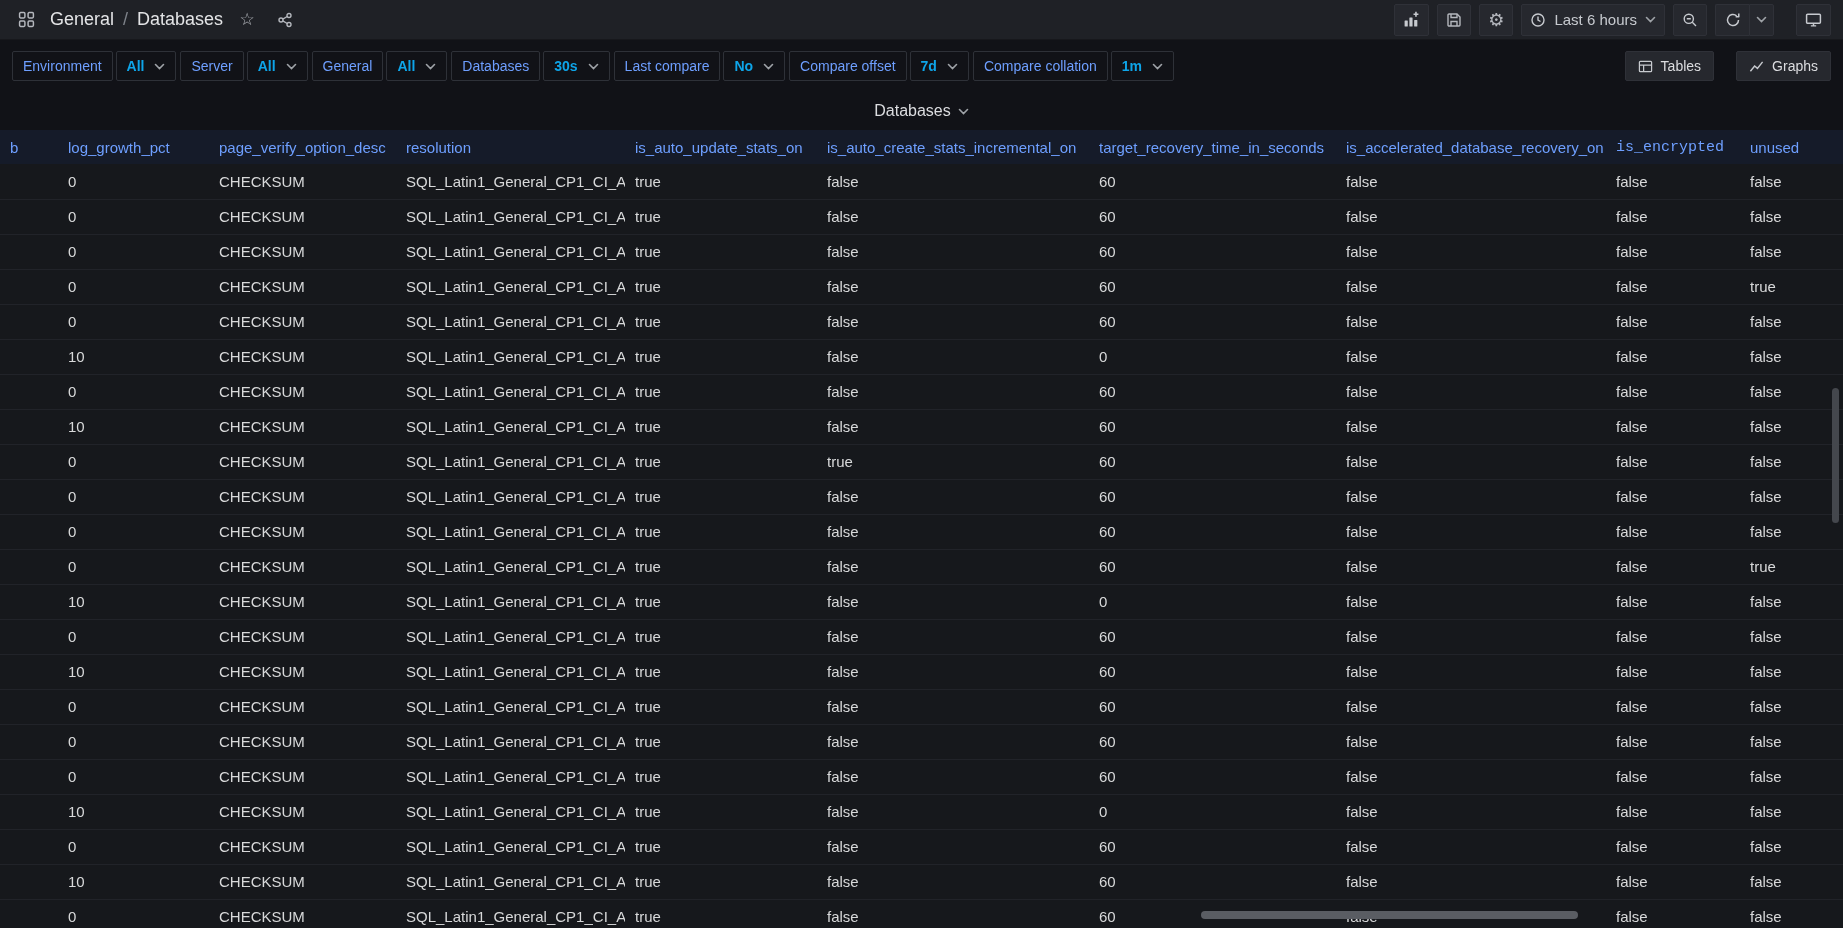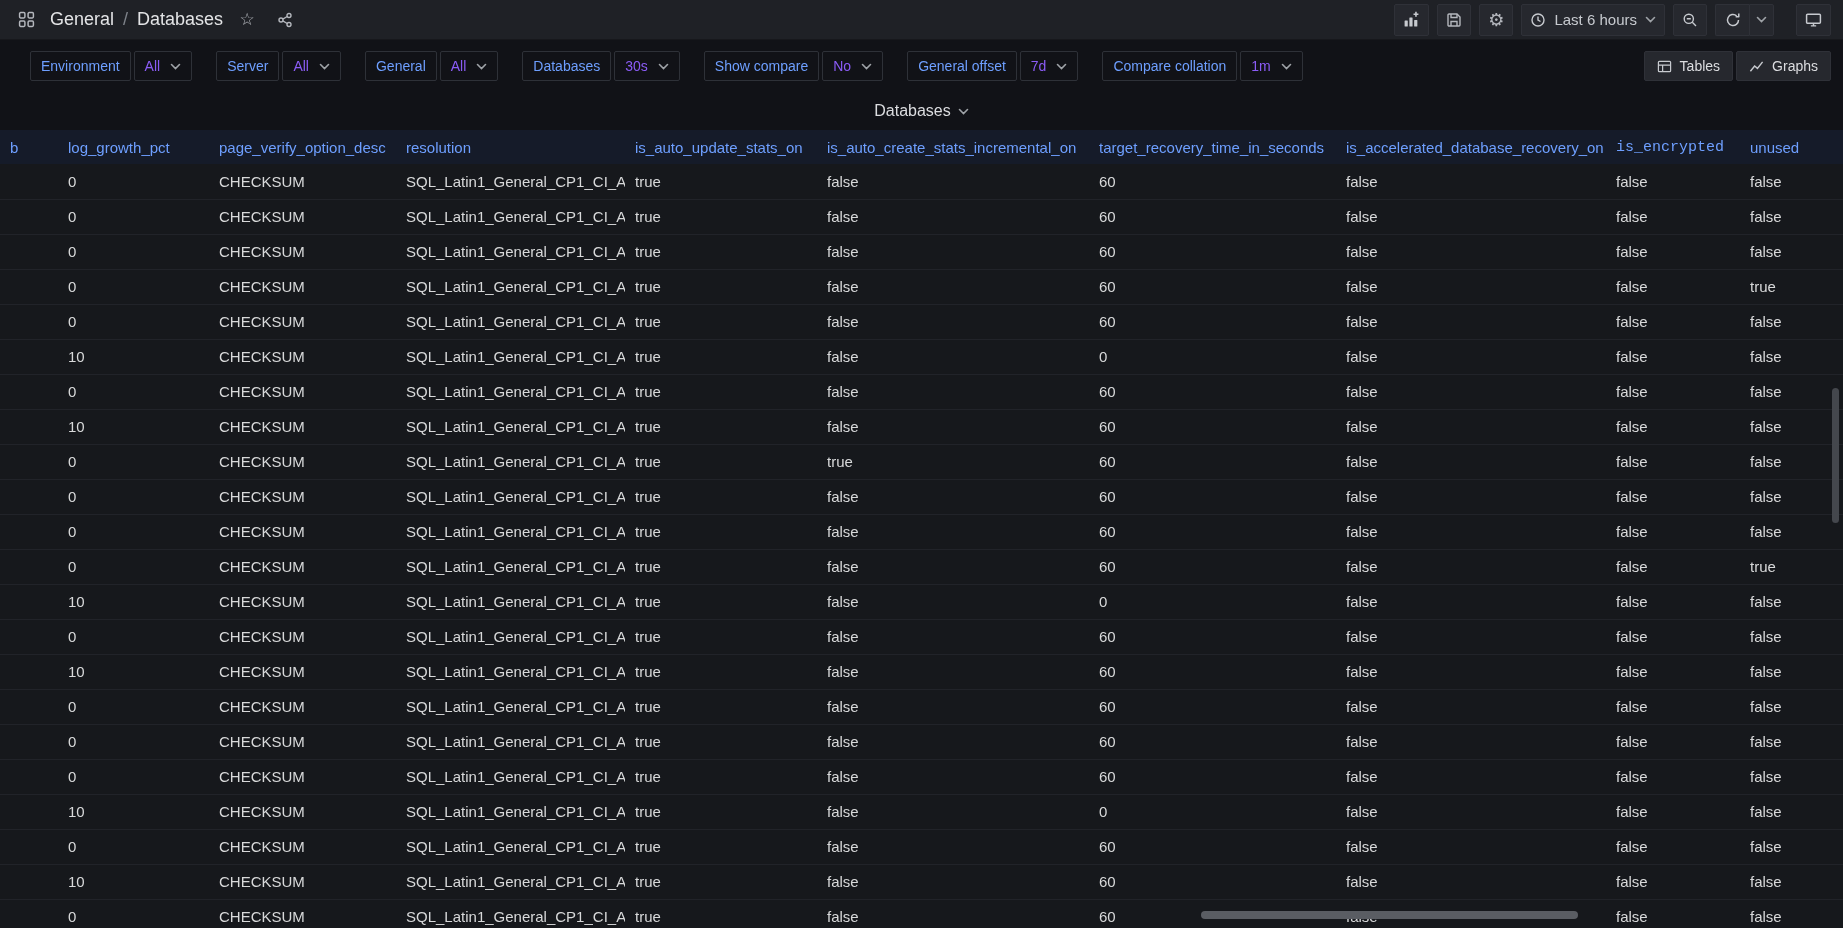--- a/index.html
+++ b/index.html
@@ -36,30 +36,30 @@
   .split { display: flex; }
   .split .toolbtn:first-child { border-radius: 2px 0 0 2px; border-right: none; }
   .split .toolbtn:last-child  { border-radius: 0 2px 2px 0; min-width: 24px; padding: 0 6px; }
   .kiosk { margin-left: 14px; }
   .glyph { font-size: 18px; line-height: 1; color: #b4b7bd; }
   
   .filterbar {
     height: 52px; display: flex; align-items: center; justify-content: space-between;
     padding: 0 12px; background: #111217;
   }
-  .filters { display: flex; align-items: center; gap: 24px; margin-left: 18px; }
+  .filters { display: flex; align-items: center; gap: 4px; }
   .filter-group { display: flex; align-items: center; gap: 3px; }
   .fbox {
     height: 30px; display: flex; align-items: center; padding: 0 10px;
     border: 1px solid #2e3138; border-radius: 2px; background: #111217;
     font-size: 14px; cursor: pointer; white-space: nowrap;
   }
   .filter-label { color: #6e9fff; }
-  .filter-value { color: #8b5cf6; gap: 10px; font-weight: 400; text-align: right; }
-  .viewbtns { display: flex; gap: 3px; }
+  .filter-value { color: #0ea5e9; gap: 10px; font-weight: 700; text-align: right; }
+  .viewbtns { display: flex; gap: 22px; }
   .viewbtn {
     height: 30px; display: flex; align-items: center; gap: 8px; padding: 0 12px;
     background: #26282e; border: 1px solid #2f3138; border-radius: 2px;
     color: #dcdde0; font-size: 14px; cursor: pointer;
     font-family: "Liberation Sans", sans-serif;
   }
   .chev { display: inline-flex; align-items: center; }
   
   .panel { position: relative; height: 836px; }
   .panel-header {
@@ -228,32 +228,32 @@
         <div class="fbox filter-value">
           <span>30s</span>
           <span class="chev">
             <svg width="11" height="7" viewBox="0 0 11 7" fill="none">
               <path d="M1.5 1.5L5.5 5.5L9.5 1.5" stroke="#9fa3a8" stroke-width="1.6" stroke-linecap="round"></path>
             </svg>
           </span>
         </div>
       </div>
       <div class="filter-group">
-        <div class="fbox filter-label">Show compare</div>
+        <div class="fbox filter-label">Last compare</div>
         <div class="fbox filter-value">
           <span>No</span>
           <span class="chev">
             <svg width="11" height="7" viewBox="0 0 11 7" fill="none">
               <path d="M1.5 1.5L5.5 5.5L9.5 1.5" stroke="#9fa3a8" stroke-width="1.6" stroke-linecap="round"></path>
             </svg>
           </span>
         </div>
       </div>
       <div class="filter-group">
-        <div class="fbox filter-label">General offset</div>
+        <div class="fbox filter-label">Compare offset</div>
         <div class="fbox filter-value">
           <span>7d</span>
           <span class="chev">
             <svg width="11" height="7" viewBox="0 0 11 7" fill="none">
               <path d="M1.5 1.5L5.5 5.5L9.5 1.5" stroke="#9fa3a8" stroke-width="1.6" stroke-linecap="round"></path>
             </svg>
           </span>
         </div>
       </div>
       <div class="filter-group">

